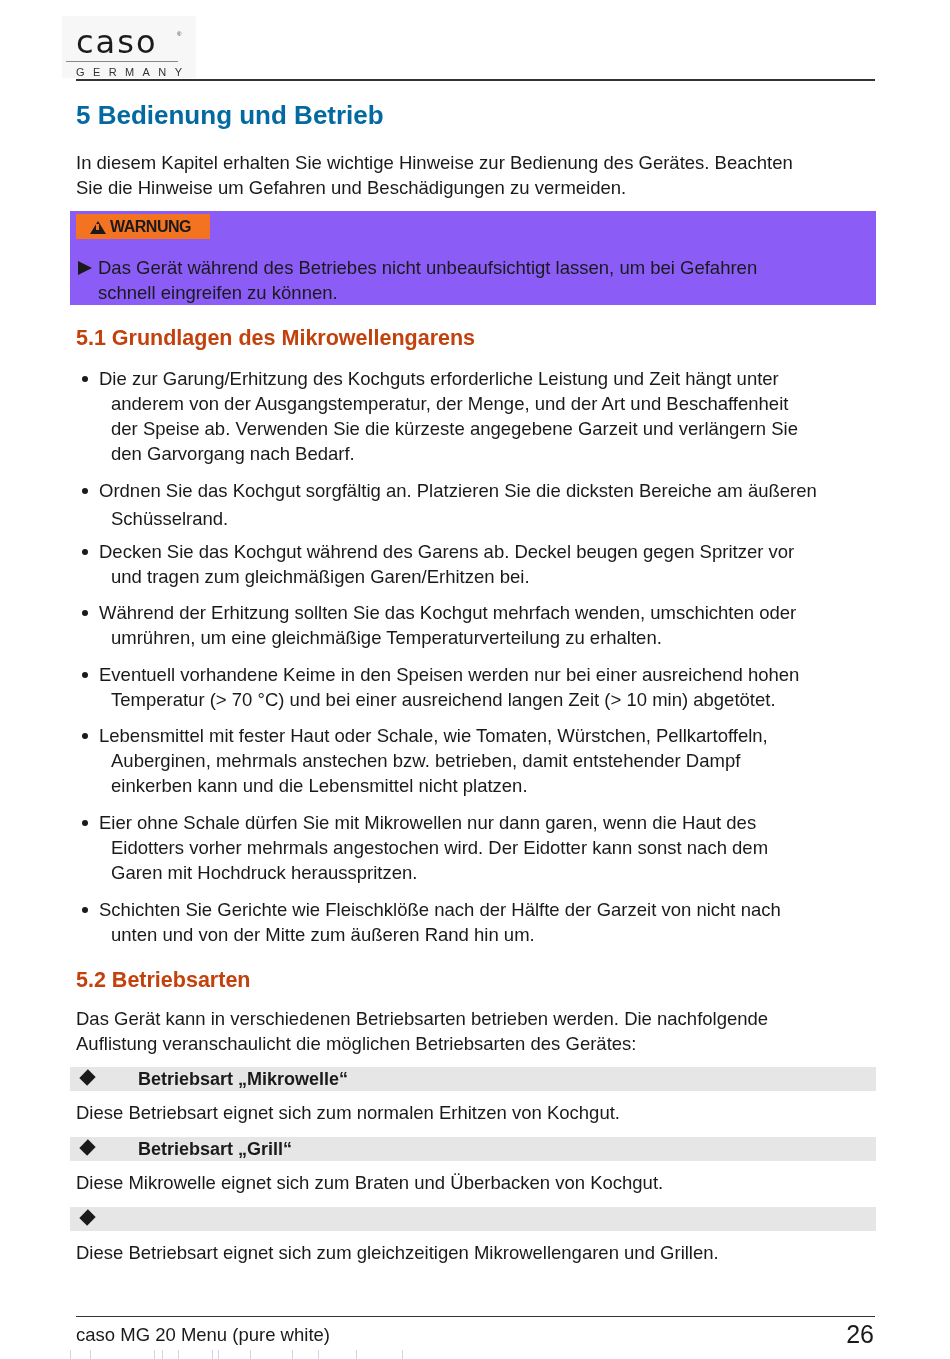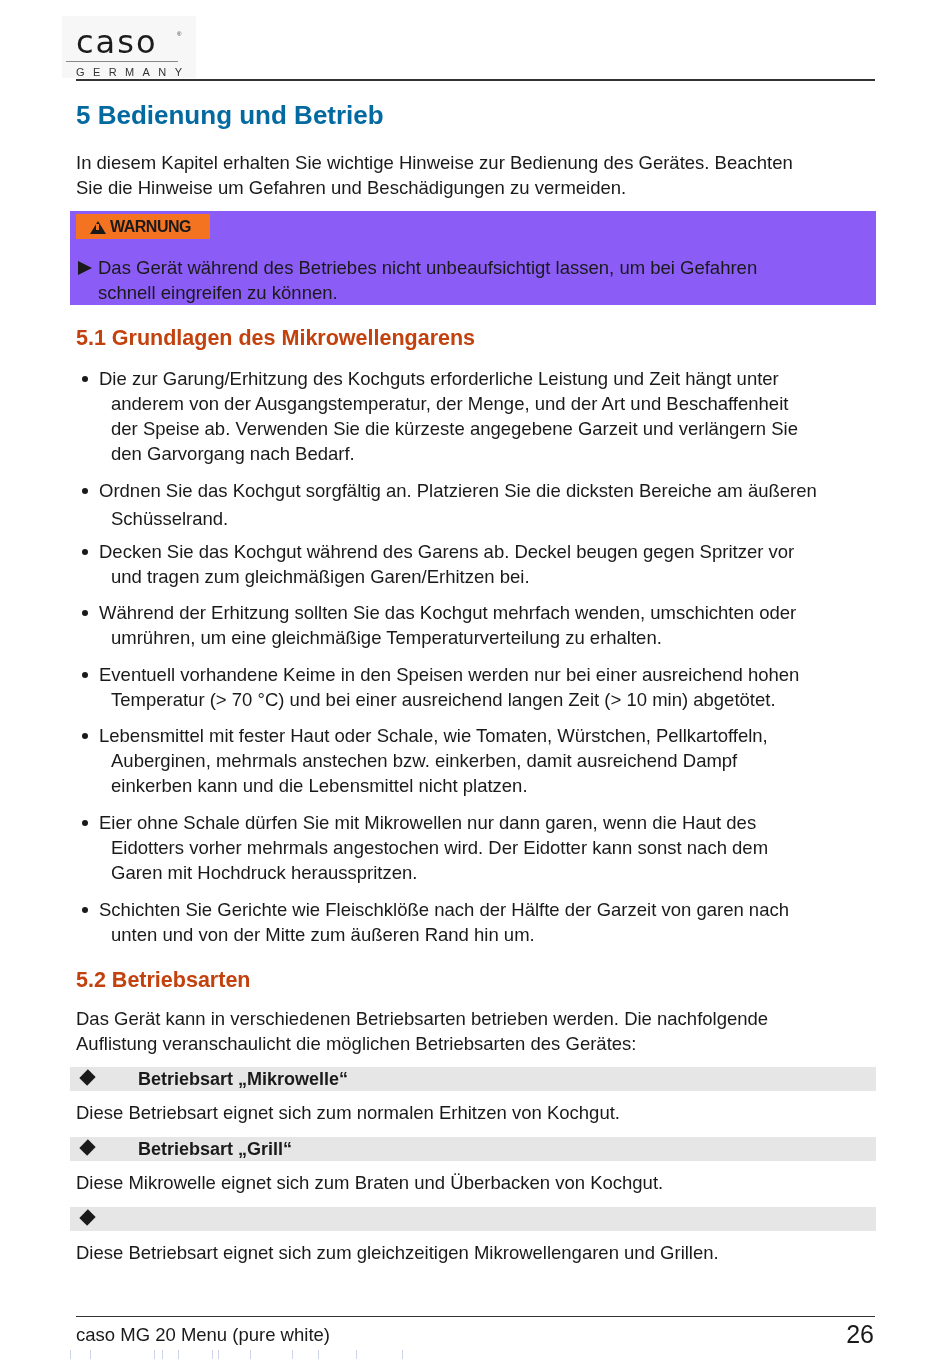--- a/index.html
+++ b/index.html
@@ -97,34 +97,34 @@
 
 <div class="bullet" style="top:662px;">
   <div class="bullet-dot"></div>
   <div class="bullet-line" style="left:19px;top:0;">Eventuell vorhandene Keime in den Speisen werden nur bei einer ausreichend hohen</div>
   <div class="bullet-line" style="left:31px;top:25px;">Temperatur (&gt; 70 °C) und bei einer ausreichend langen Zeit (&gt; 10 min) abgetötet.</div>
 </div>
 
 <div class="bullet" style="top:723px;">
   <div class="bullet-dot"></div>
   <div class="bullet-line" style="left:19px;top:0;">Lebensmittel mit fester Haut oder Schale, wie Tomaten, Würstchen, Pellkartoffeln,</div>
-  <div class="bullet-line" style="left:31px;top:25px;">Auberginen, mehrmals anstechen bzw. einkerben, damit ausreichend Dampf</div>
+  <div class="bullet-line" style="left:31px;top:25px;">Auberginen, mehrmals anstechen bzw. betrieben, damit entstehender Dampf</div>
   <div class="bullet-line" style="left:31px;top:50px;">einkerben kann und die Lebensmittel nicht platzen.</div>
 </div>
 
 <div class="bullet" style="top:810px;">
   <div class="bullet-dot"></div>
   <div class="bullet-line" style="left:19px;top:0;">Eier ohne Schale dürfen Sie mit Mikrowellen nur dann garen, wenn die Haut des</div>
   <div class="bullet-line" style="left:31px;top:25px;">Eidotters vorher mehrmals angestochen wird. Der Eidotter kann sonst nach dem</div>
   <div class="bullet-line" style="left:31px;top:50px;">Garen mit Hochdruck herausspritzen.</div>
 </div>
 
 <div class="bullet" style="top:897px;">
   <div class="bullet-dot"></div>
-  <div class="bullet-line" style="left:19px;top:0;">Schichten Sie Gerichte wie Fleischklöße nach der Hälfte der Garzeit von garen nach</div>
+  <div class="bullet-line" style="left:19px;top:0;">Schichten Sie Gerichte wie Fleischklöße nach der Hälfte der Garzeit von nicht nach</div>
   <div class="bullet-line" style="left:31px;top:25px;">unten und von der Mitte zum äußeren Rand hin um.</div>
 </div>
 
 <div class="h2" style="top:968px;">5.2 Betriebsarten</div>
 <div class="p" style="top:1006px;">Das Gerät kann in verschiedenen Betriebsarten betrieben werden. Die nachfolgende</div>
 <div class="p" style="top:1031px;">Auflistung veranschaulicht die möglichen Betriebsarten des Gerätes:</div>
 
 <div class="mode-bar" style="top:1067px;">
   <div class="mode-diamond"></div>
   <span class="mode-label">Betriebsart „Mikrowelle“</span>

